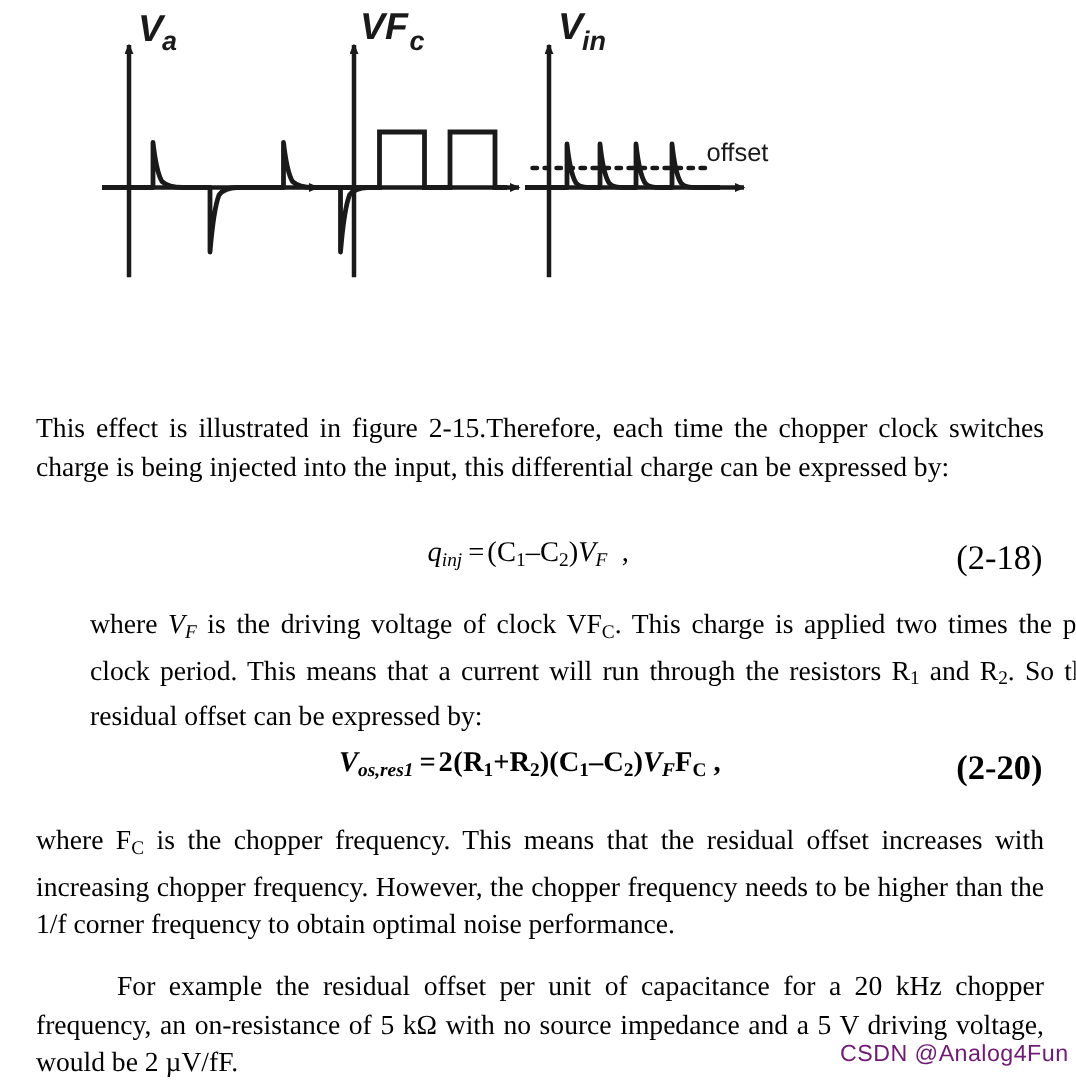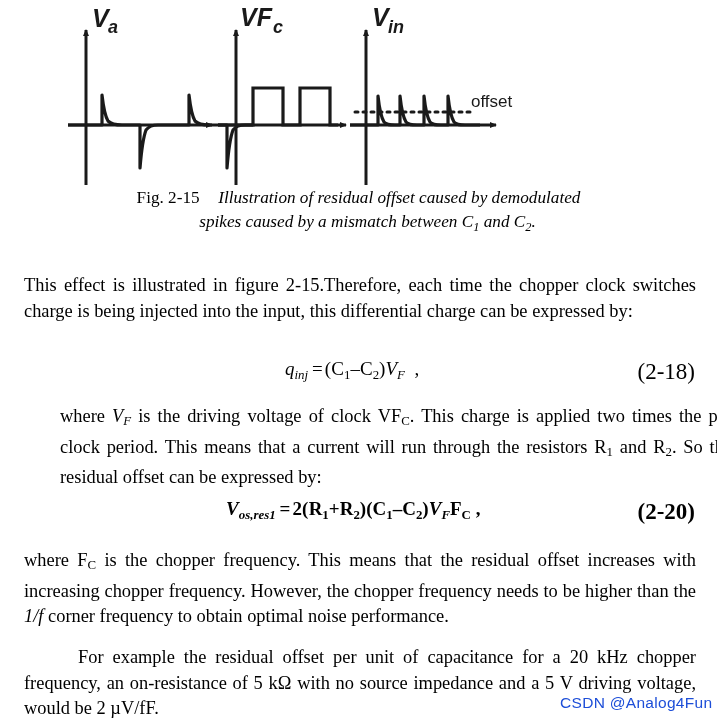--- a/index.html
+++ b/index.html
@@ -70,21 +70,21 @@
   .para-1 { top: 273px; }
   .para-2 { top: 404px; margin-left: 36px; }
   .para-3 { top: 548px; }
   .para-4 { top: 645px; }
 
   .indent {
     display: inline-block;
     width: 54px;
   }
 
-  .ital { font-style: italic; }
+  .ital { }
 
   .var {
     font-style: italic;
   }
   .var sub {
     font-style: italic;
     font-size: 0.7em;
     vertical-align: -0.25em;
   }
   .rom sub {
@@ -138,21 +138,21 @@
   }
   .eq-sp { letter-spacing: 0.01em; }
 
   
   .watermark {
     position: absolute;
     left: 560px;
     top: 694px;
     font-family: "Liberation Sans", sans-serif;
     font-size: 15.5px;
-    color: #1d4ed8;
+    color: #701a75;
     letter-spacing: 0.3px;
     white-space: nowrap;
   }
 </style>
 </head>
 <body>
 
 <div class="figure-block">
   <svg class="figure-svg" width="717" height="185" viewBox="0 0 717 185">
     <defs>
@@ -197,28 +197,20 @@
                L448,125 L448,96 C449.4,109 451,117 454,122 C456.5,125 460,125 465,125
                L480,125" fill="none" stroke="#1a1a1a" stroke-width="3.2" stroke-linejoin="round"></path>
       <text x="372" y="26" font-family="Liberation Sans, sans-serif" font-size="25" font-style="italic" font-weight="bold" fill="#1a1a1a">V</text>
       <text x="388" y="33" font-family="Liberation Sans, sans-serif" font-size="18" font-style="italic" font-weight="bold" fill="#1a1a1a">in</text>
       <text x="471" y="107" font-family="Liberation Sans, sans-serif" font-size="17" fill="#1a1a1a">offset</text>
     </g>
   </svg>
 </div>
 
 <div class="caption">
-  <div class="caption-line">
-    <span class="cap-label">Fig. 2-15</span>
-    <span style="display:inline-block;width:10px"></span>
-    <span class="cap-italic">Illustration of residual offset caused by demodulated</span>
-  </div>
-  <div class="caption-line cap-line2">
-    <span class="cap-italic">spikes caused by a mismatch between C</span><sub class="it">1</sub><span class="cap-italic"> and C</span><sub class="it">2</sub><span class="cap-italic">.</span>
-  </div>
 </div>
 
 <div class="body-text para-1">
   <span>This effect is illustrated in figure 2-15.Therefore, each time the chopper clock switches charge is being injected into the input, this differential charge can be expressed by:</span>
 </div>
 
 <div class="equation-row eq-2-18">
   <span class="eq-body"><span class="eq-var"><span>q</span><sub>inj</sub></span><span class="eq-sp"> = (</span><span class="eq-rom">C<sub>1</sub></span>–<span class="eq-rom">C<sub>2</sub></span>)<span class="eq-var">V<sub>F</sub></span>&nbsp;&nbsp;,</span>
   <span class="eq-num">(2-18)</span>
 </div>

